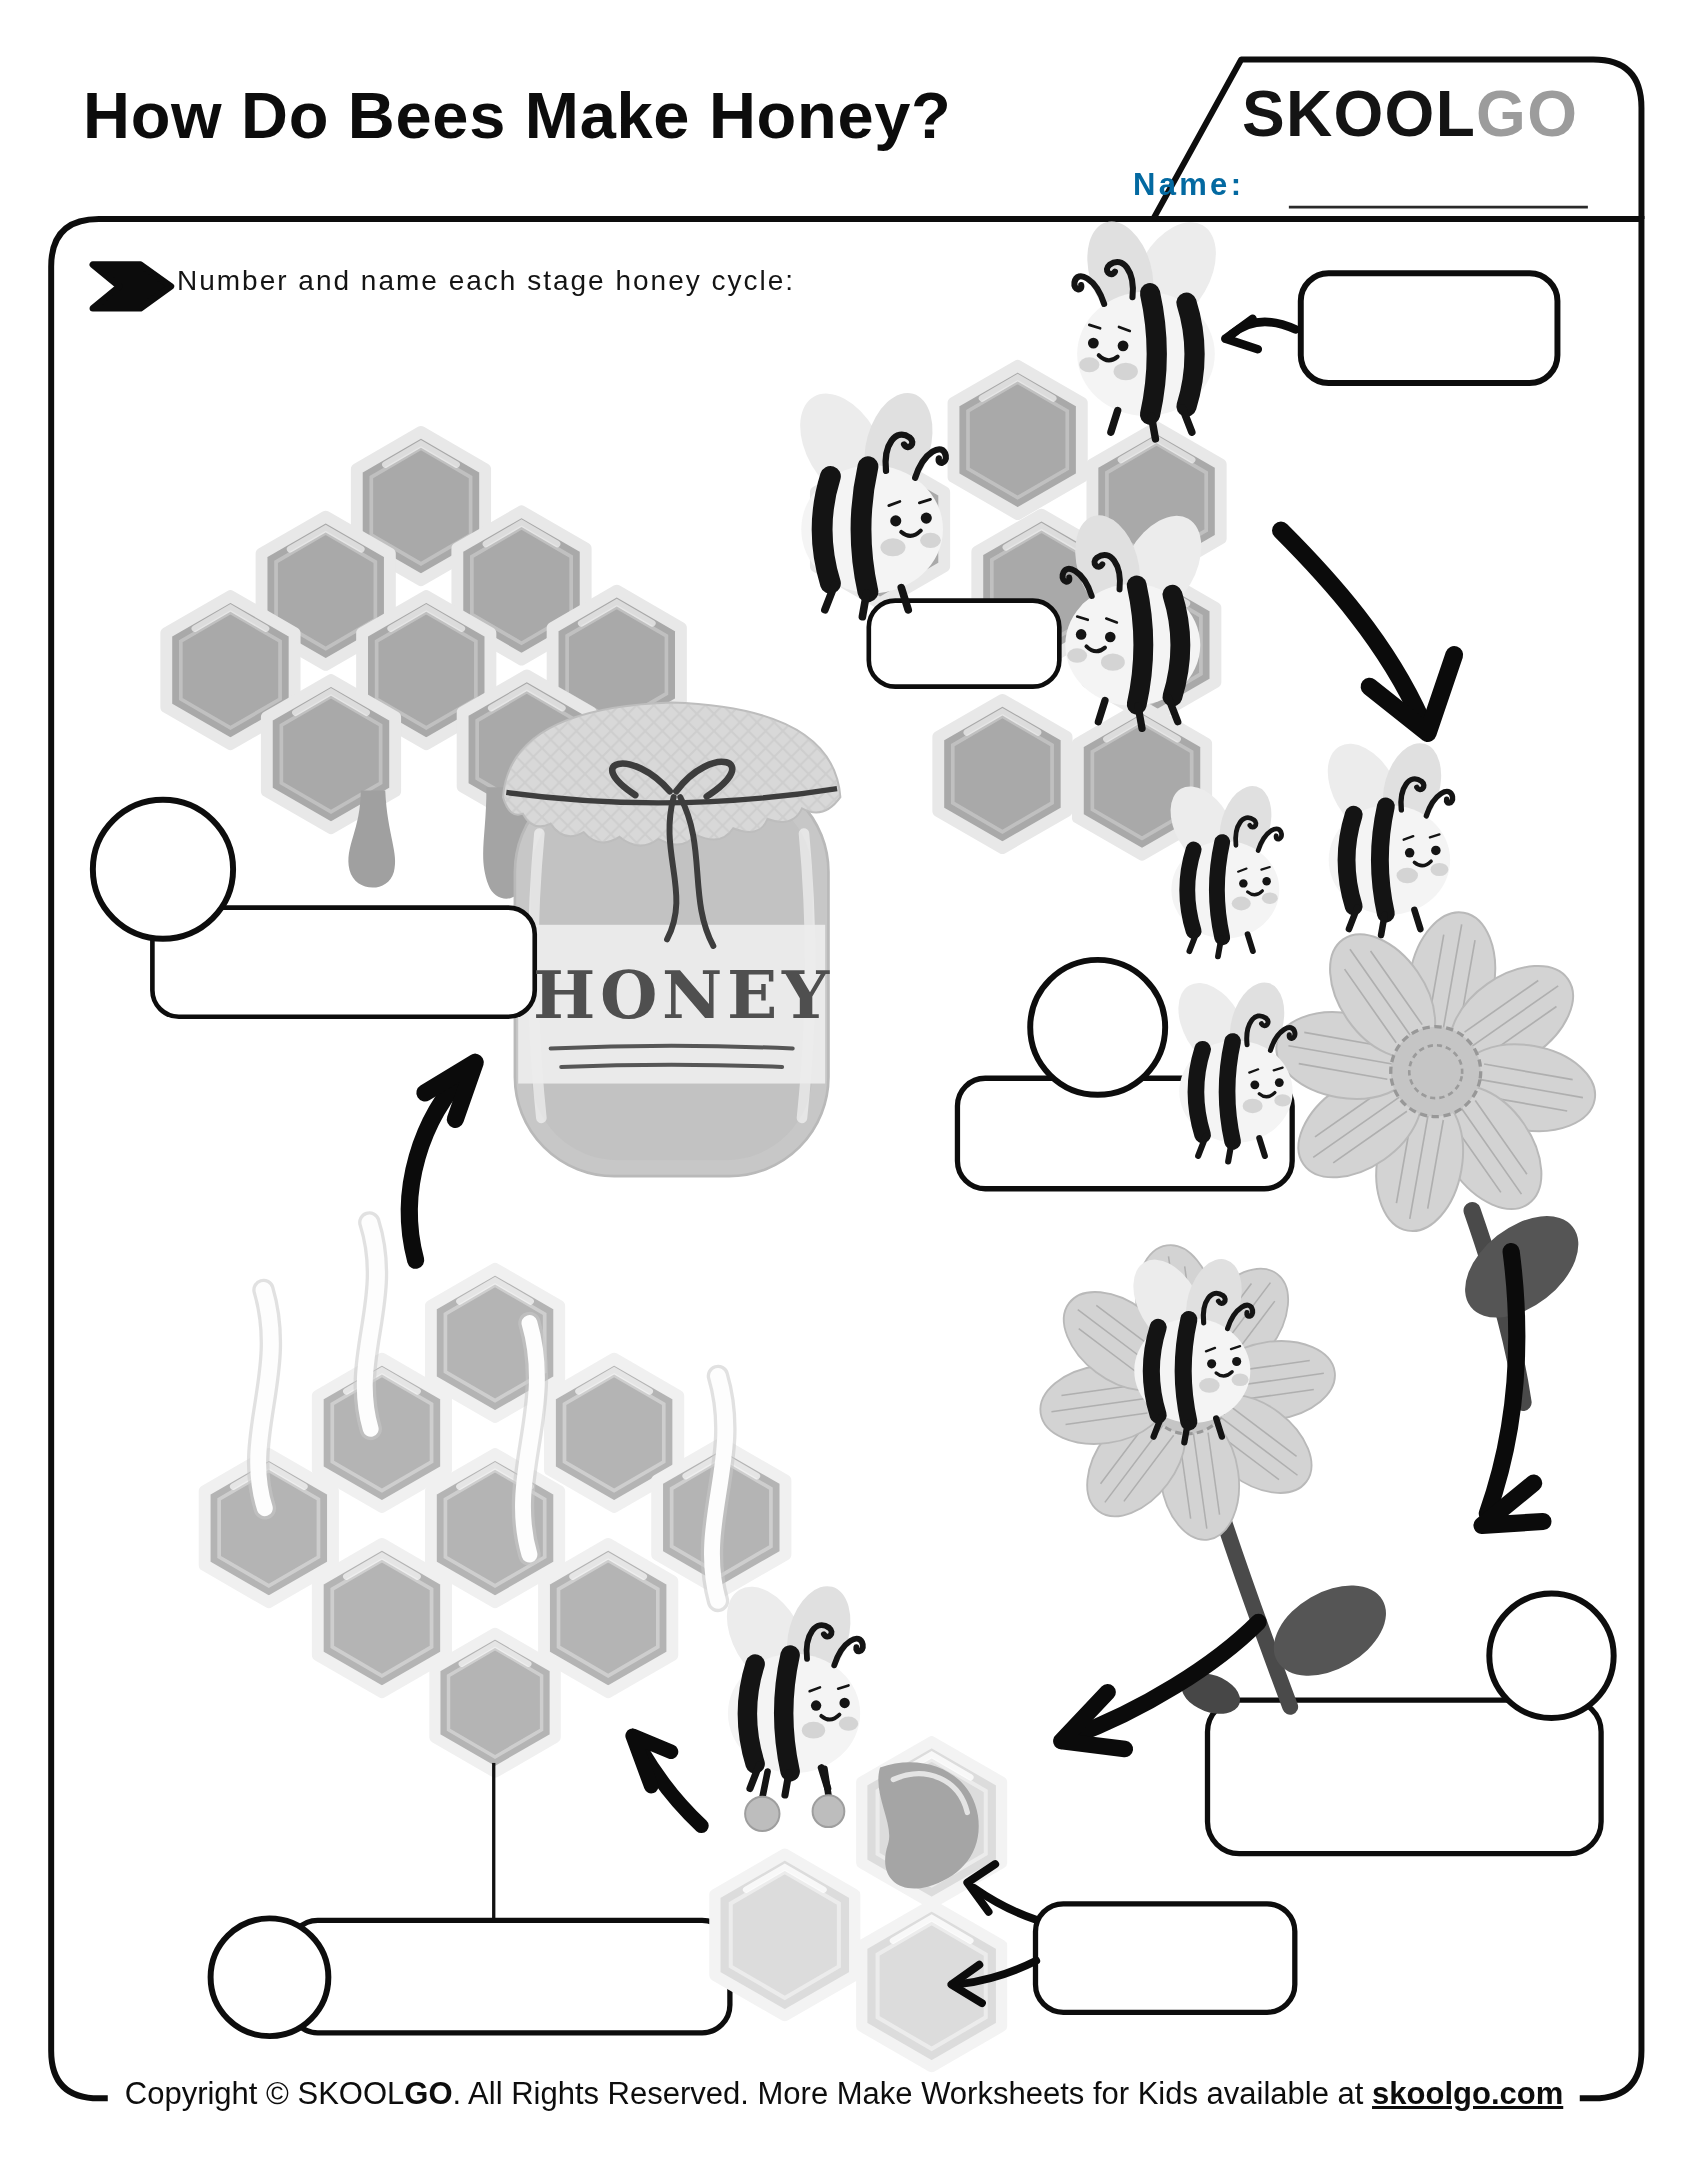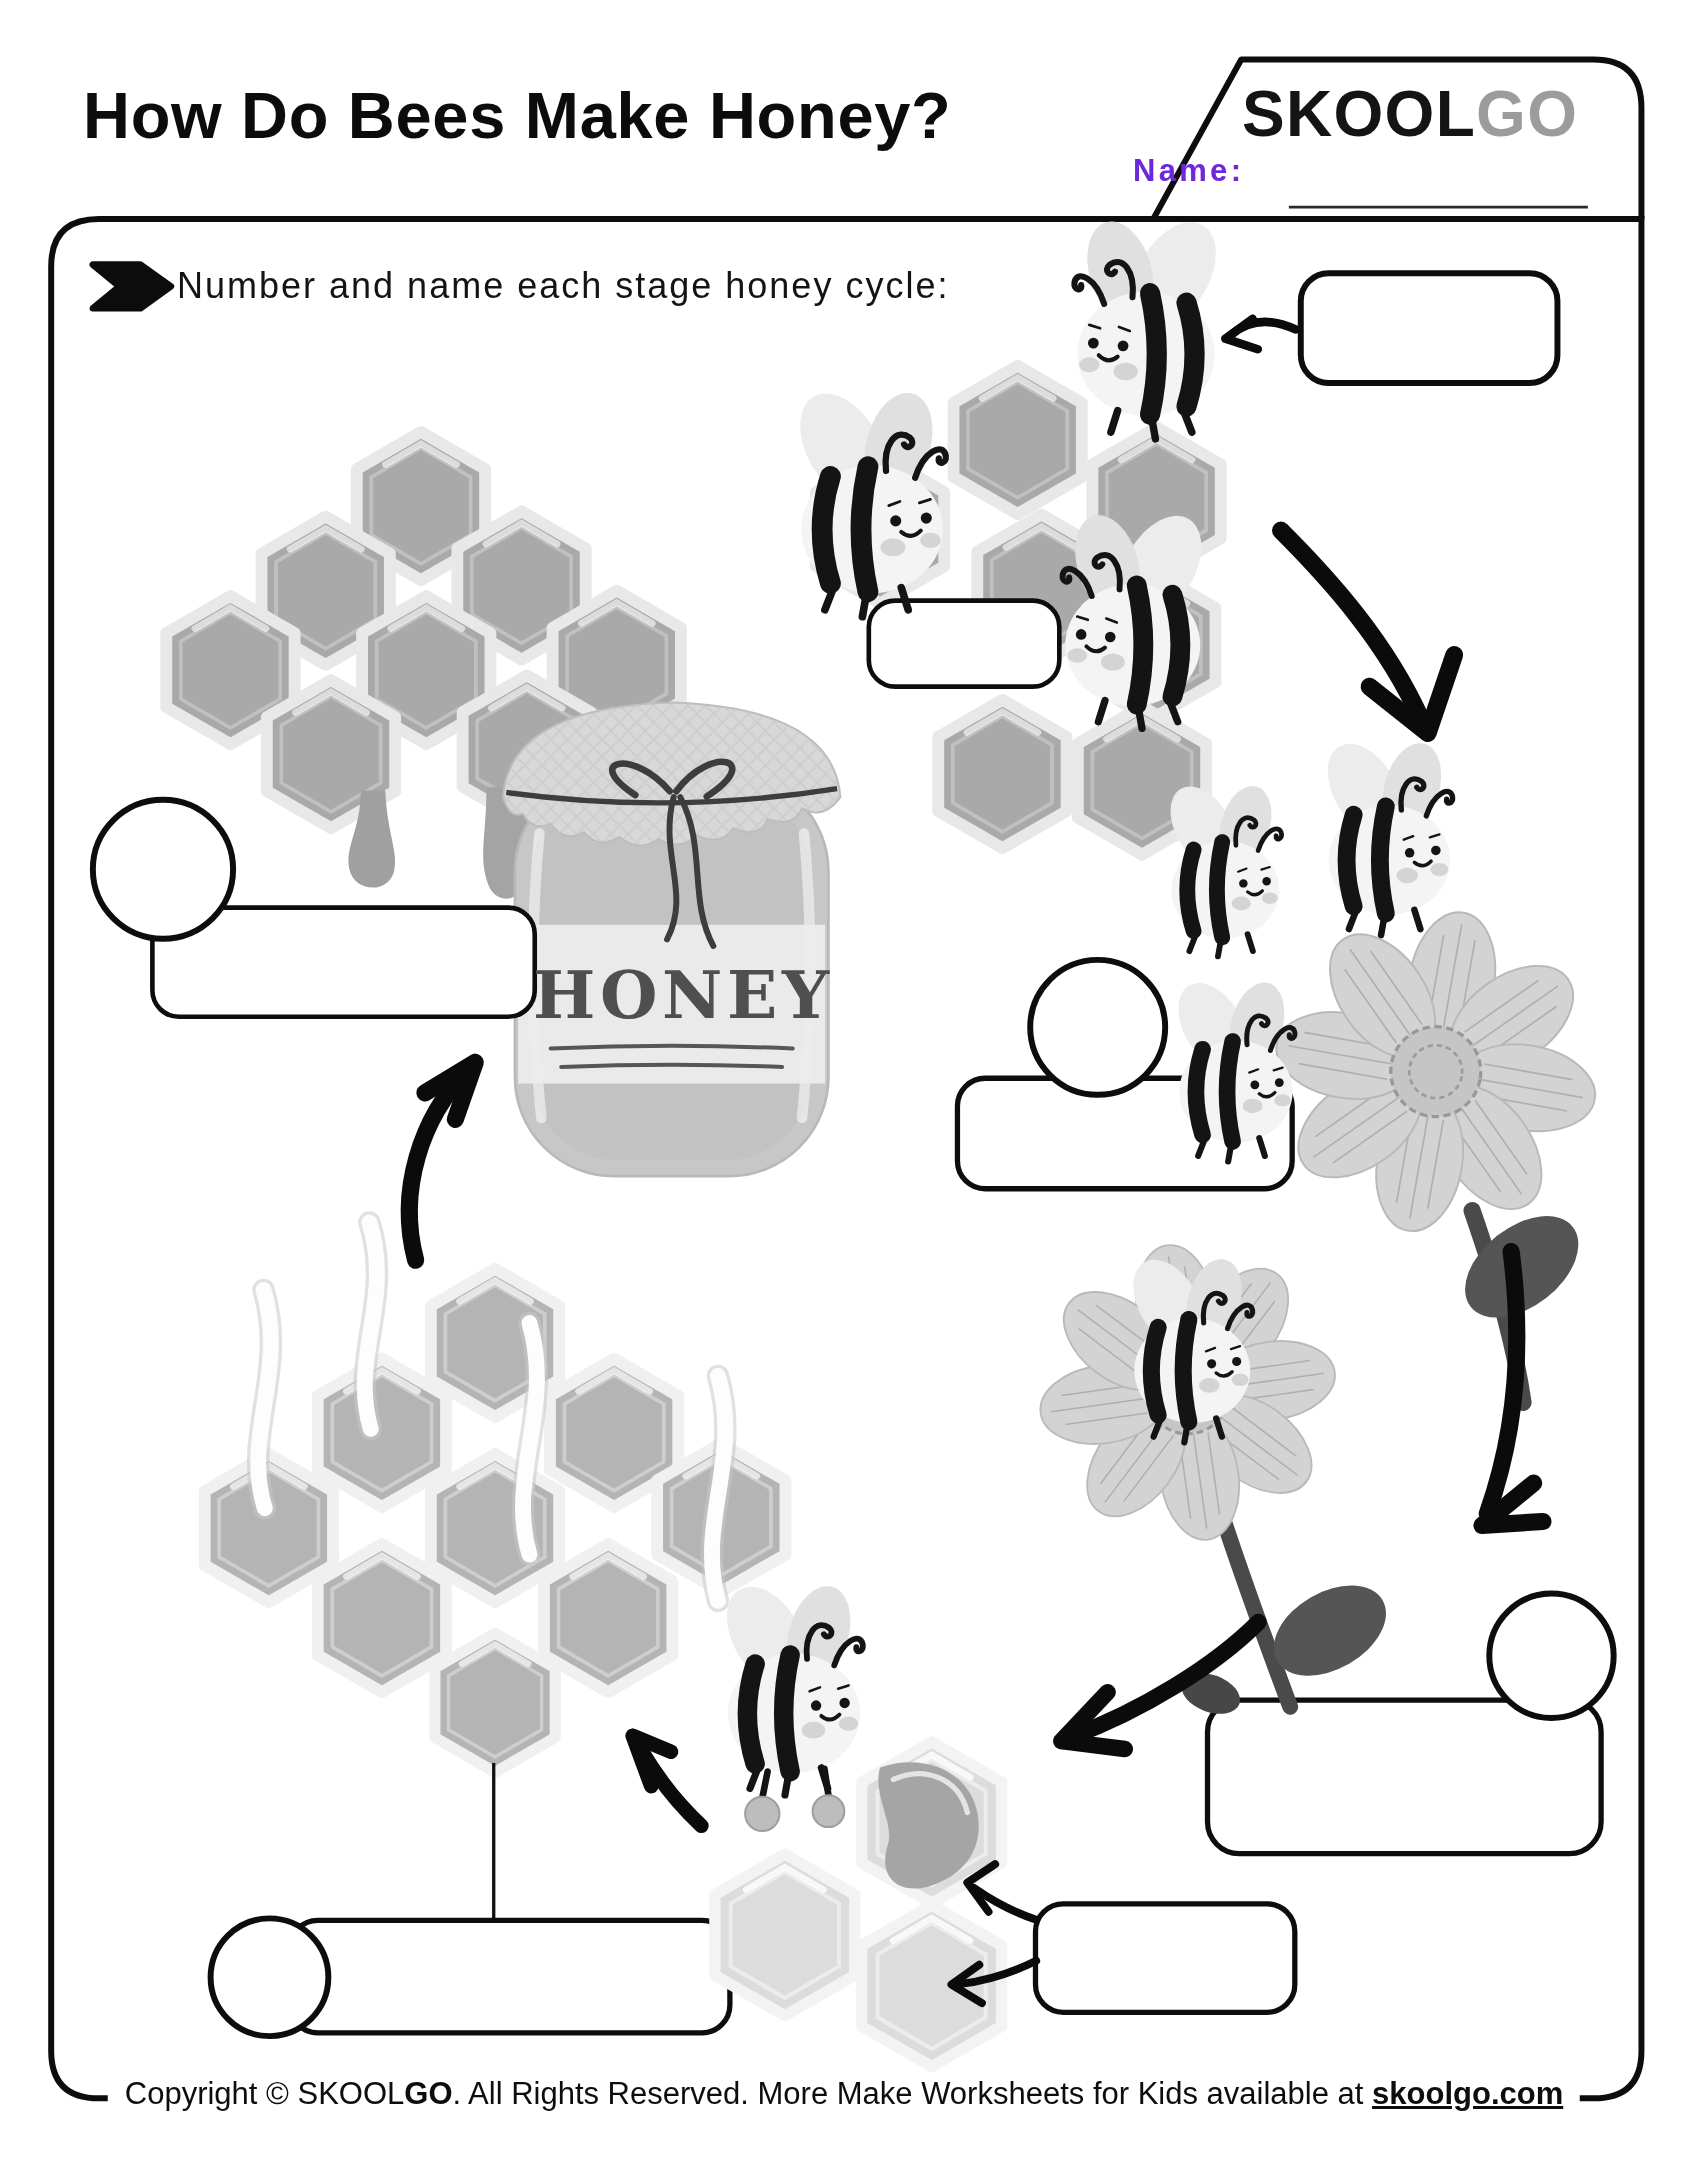--- a/index.html
+++ b/index.html
@@ -5,22 +5,22 @@
   html,body{margin:0;padding:0;background:#ffffff;}
   body{width:1688px;height:2183px;position:relative;overflow:hidden;
        font-family:"Liberation Sans",sans-serif;color:#0d0d0d;}
   #art{position:absolute;left:0;top:0;width:1688px;height:2183px;z-index:1;}
   .txt{position:absolute;z-index:2;white-space:nowrap;}
   #page-title{left:83px;top:78px;font-family:Liberation Sans, sans-serif;
       font-weight:800;font-size:65px;letter-spacing:0.7px;color:#0c0c0c;}
   #logo{left:1242px;top:77px;font-size:64px;letter-spacing:1.3px;}
   #logo .skool{font-weight:700;color:#141414;}
   #logo .go{font-weight:800;color:#9c9c9c;}
-  #name-row{left:1133px;top:153px;font-size:31px;font-weight:700;letter-spacing:3.3px;color:#6d28d9;}
-  #instruction{left:177px;top:265px;font-size:36px;font-weight:400;letter-spacing:2px;color:#141414;}
+  #name-row{left:1133px;top:167px;font-size:31px;font-weight:700;letter-spacing:3.3px;color:#0369a1;}
+  #instruction{left:177px;top:265px;font-size:28px;font-weight:400;letter-spacing:2px;color:#141414;}
   #jar-label{left:523px;top:956px;width:298px;text-align:center;z-index:2;position:absolute;
       font-family:"DejaVu Serif",serif;font-size:66px;font-weight:600;letter-spacing:4.6px;color:#4f4f4f;margin-left:10px;}
   #footer{left:50%;top:2076px;transform:translateX(-50%);font-size:31px;color:#0d0d0d;
       background:#ffffff;padding:0 17px;z-index:3;}
   #footer .bold{font-weight:700;}
   #footer .link{text-decoration:underline;font-weight:bold;}
 </style>
 </head>
 <body>
 

